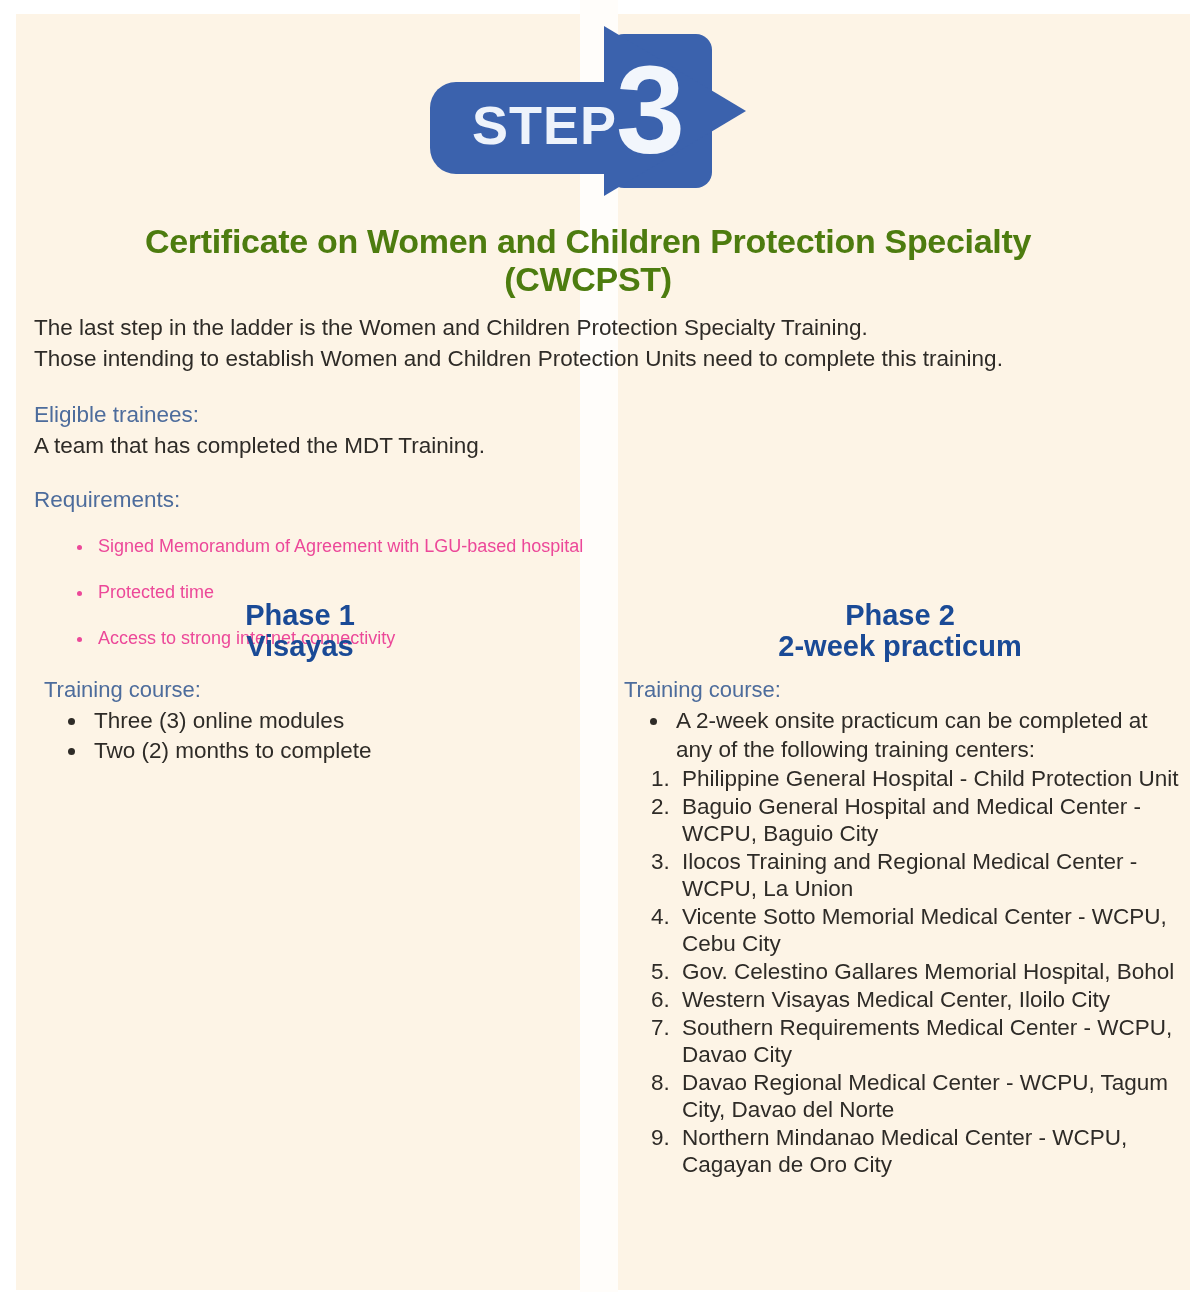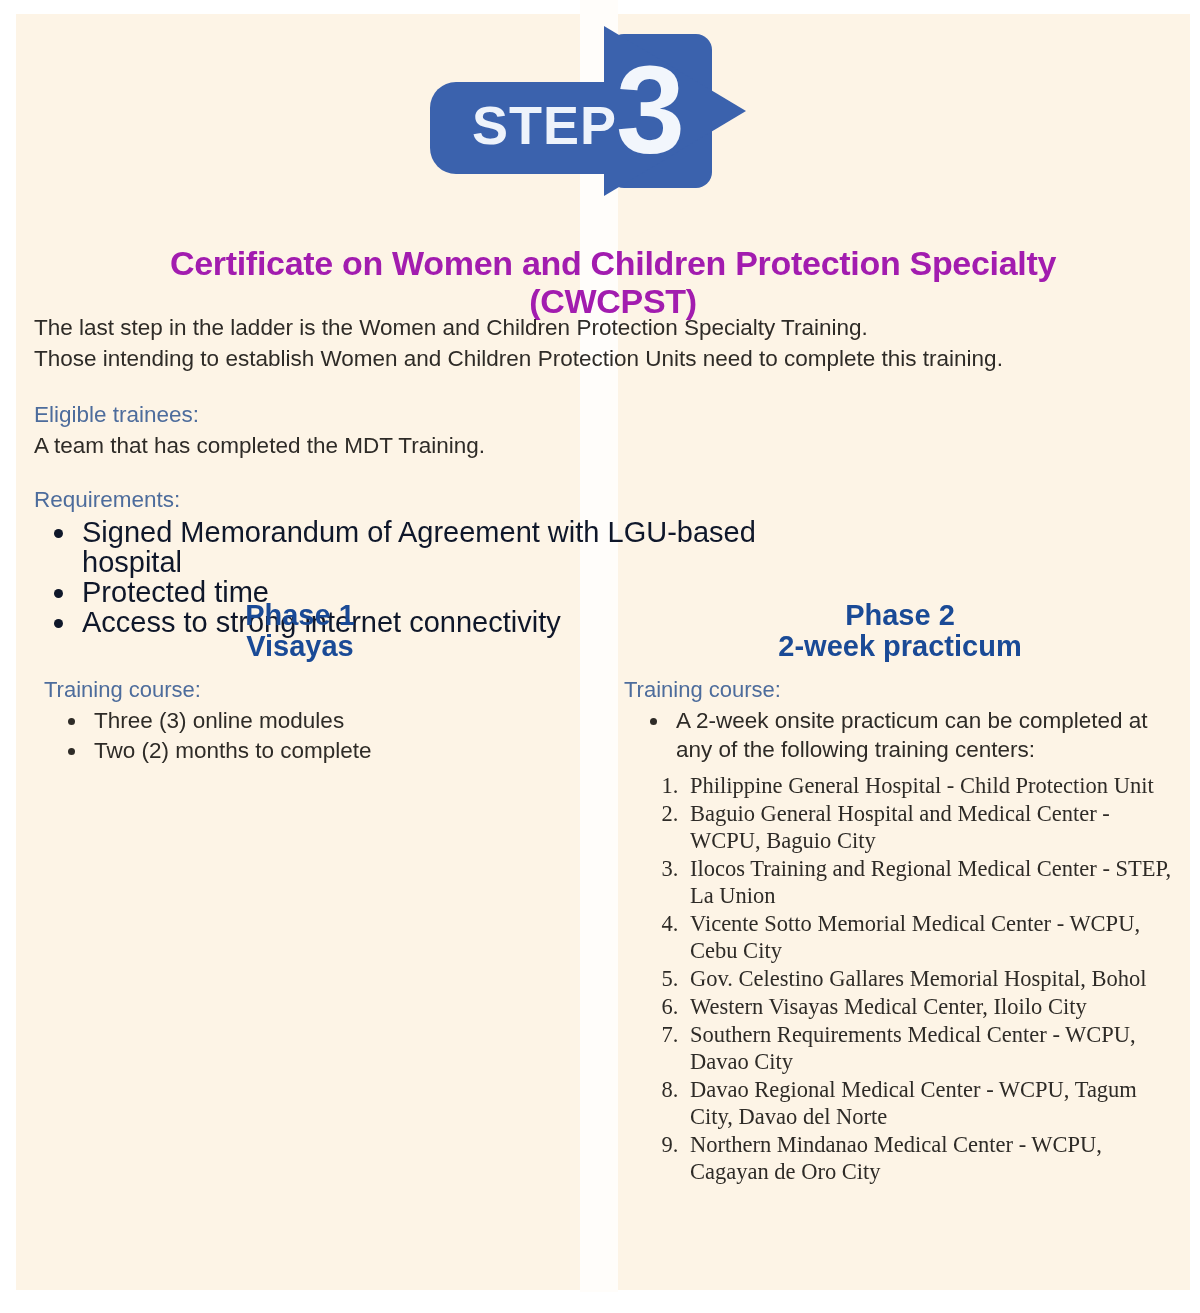--- a/index.html
+++ b/index.html
@@ -80,30 +80,29 @@
     line-height:124px;
     font-weight:bold;
     color:#f2f6fc;
     font-family:"Liberation Sans", sans-serif;
     z-index:5;
   }
 
   
   .title{
     position:absolute;
-    left:73px;top:222px;
+    left:48px;top:222px;
     width:1080px;
     text-align:center;
-    color:#a21caf;
+    color:#4d7c0f;
     font-weight:bold;
     font-size:34px;
     line-height:38px;
     letter-spacing:-0.3px;
     font-family:"Liberation Sans", sans-serif;
-    margin-top:22px;
   }
 
   
   .intro{
     position:absolute;
     left:34px;top:312px;
     width:1150px;
     color:#2e2b27;
     font-size:22.5px;
     line-height:31px;
@@ -120,24 +119,24 @@
   .sec-elig{position:absolute;left:34px;top:400px;width:700px;}
   .sec-elig .val{color:#2e2b27;font-size:22.5px;line-height:31px;}
 
   .sec-req{position:absolute;left:34px;top:485px;width:760px;}
   ul.req{
     margin:2px 0 0 0;
     padding-left:44px;
     list-style:disc;
   }
   ul.req li{
-    color:#0f172a;
-    font-size:29px;
+    color:#ec4899;
+    font-size:18px;
     line-height:30px;
-    margin:0;
+    margin:16px;
     padding-left:4px;
   }
 
   
   .col{
     position:absolute;
     top:600px;
   }
   .col-left{left:22px;width:556px;}
   .col-right{left:620px;width:560px;}
@@ -168,24 +167,23 @@
   }
   .col-right ul.plain{padding-left:50px;}
   ul.plain li{
     color:#2e2b27;
     font-size:22.5px;
     line-height:29px;
     padding-left:6px;
     margin-bottom:1px;
   }
   ol.centers{
-    margin:8px;
+    margin:0;
     padding-left:56px;
     list-style:decimal;
-    font-family:Liberation Serif, serif;
   }
   ol.centers li{
     color:#2e2b27;
     font-size:22.5px;
     line-height:27px;
     padding-left:6px;
     margin-bottom:1px;
   }
   .gap{height:24px;}
 </style>
@@ -254,21 +252,21 @@
       </div>
 
       <div class="sub-lbl">Training course:</div>
       <ul class="plain">
         <li>A 2-week onsite practicum can be completed at any of the following training centers:</li>
       </ul>
 
       <ol class="centers">
         <li>Philippine General Hospital - Child Protection Unit</li>
         <li>Baguio General Hospital and Medical Center - WCPU, Baguio City</li>
-        <li>Ilocos Training and Regional Medical Center - STEP, La Union</li>
+        <li>Ilocos Training and Regional Medical Center - WCPU, La Union</li>
         <li>Vicente Sotto Memorial Medical Center - WCPU, Cebu City</li>
         <li>Gov. Celestino Gallares Memorial Hospital, Bohol</li>
         <li>Western Visayas Medical Center, Iloilo City</li>
         <li>Southern Requirements Medical Center - WCPU, Davao City</li>
         <li>Davao Regional Medical Center - WCPU, Tagum City, Davao del Norte</li>
         <li>Northern Mindanao Medical Center - WCPU, Cagayan de Oro City</li>
       </ol>
     </div>
 
   </div>

